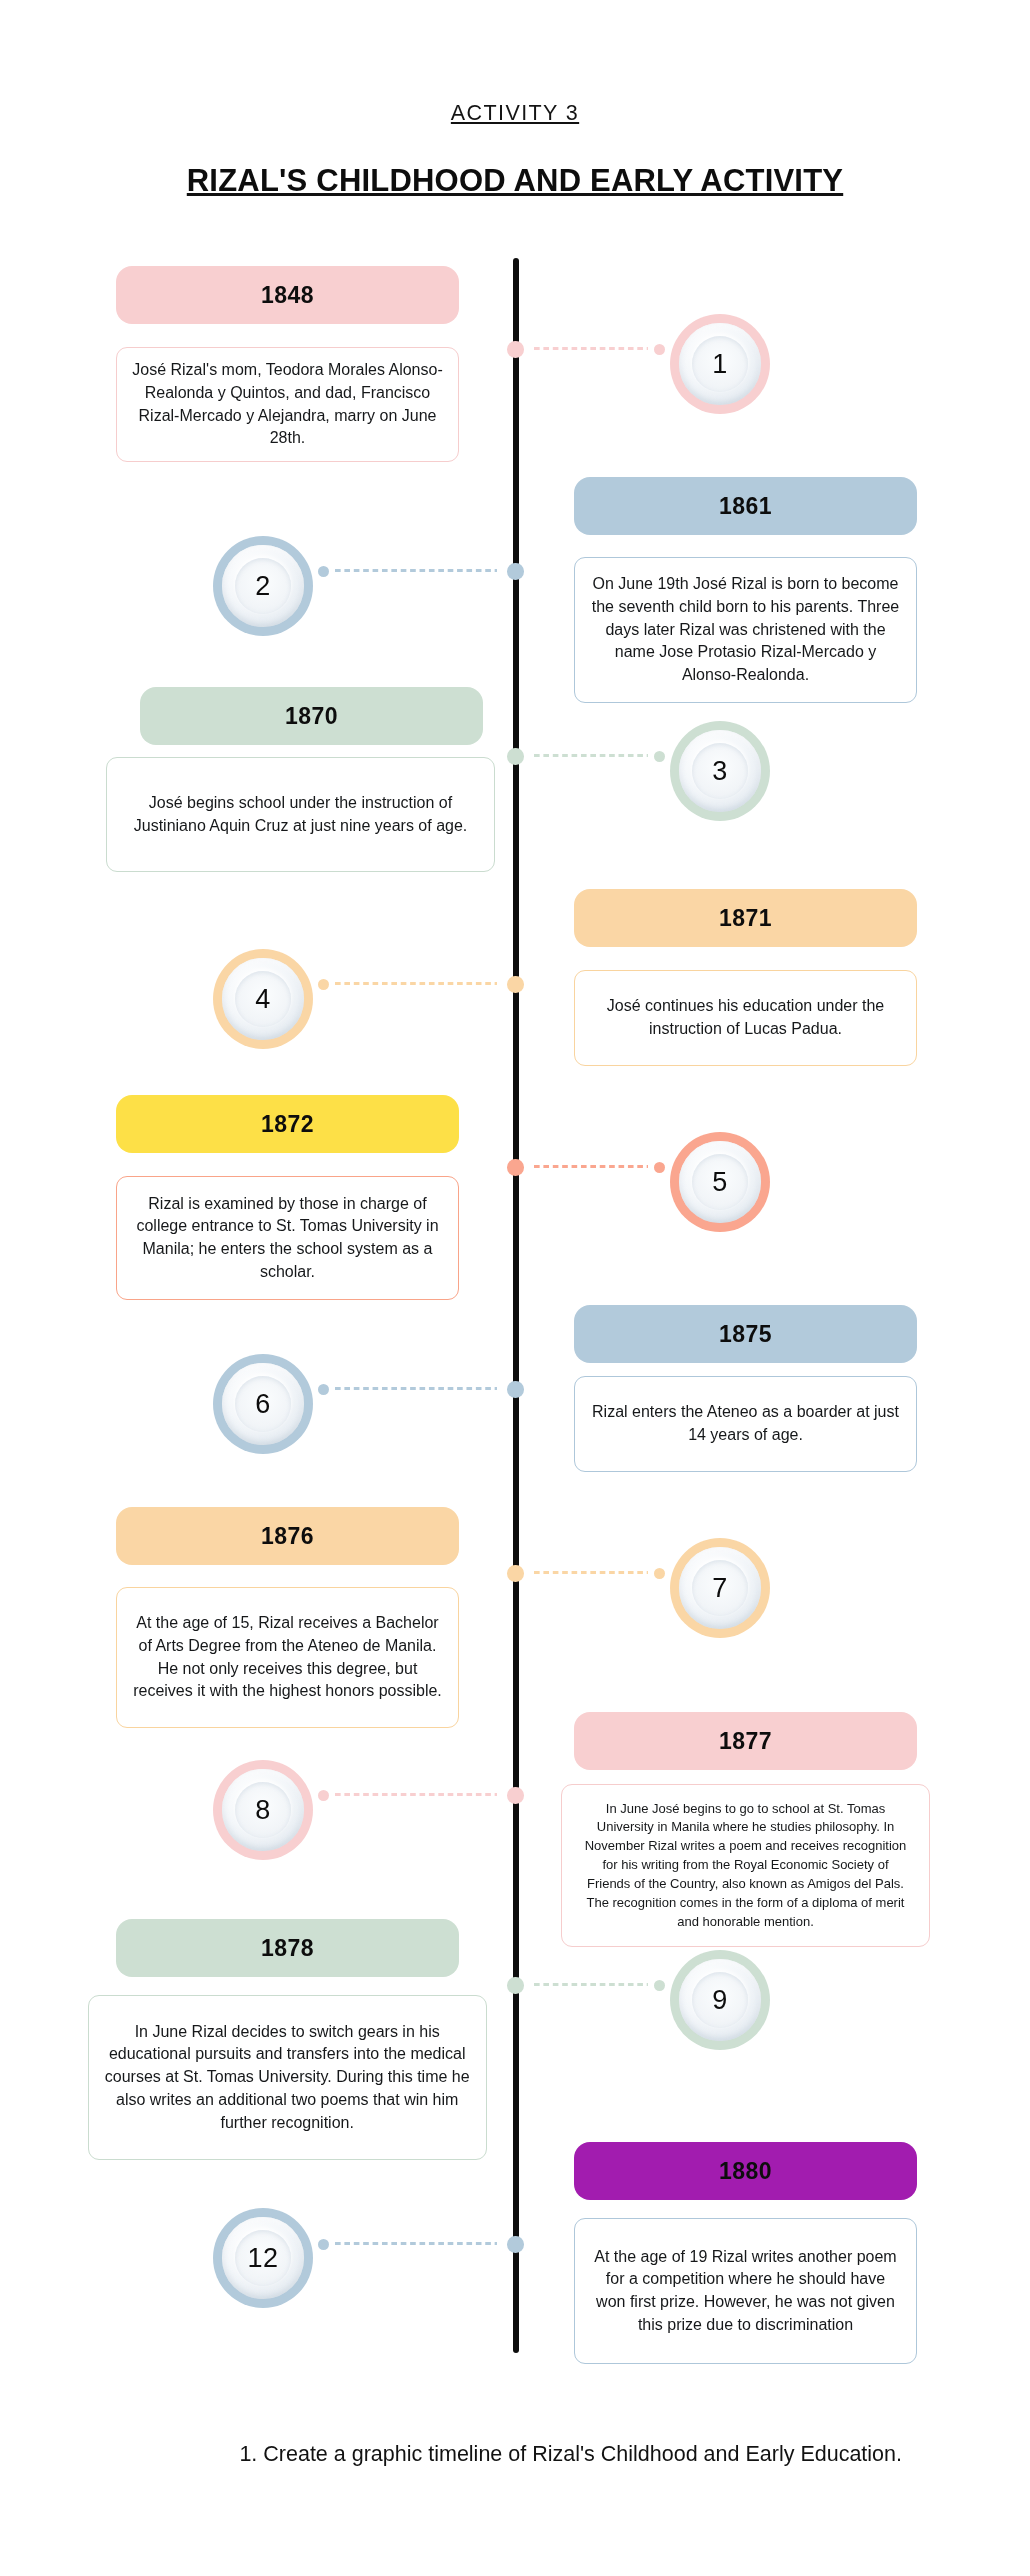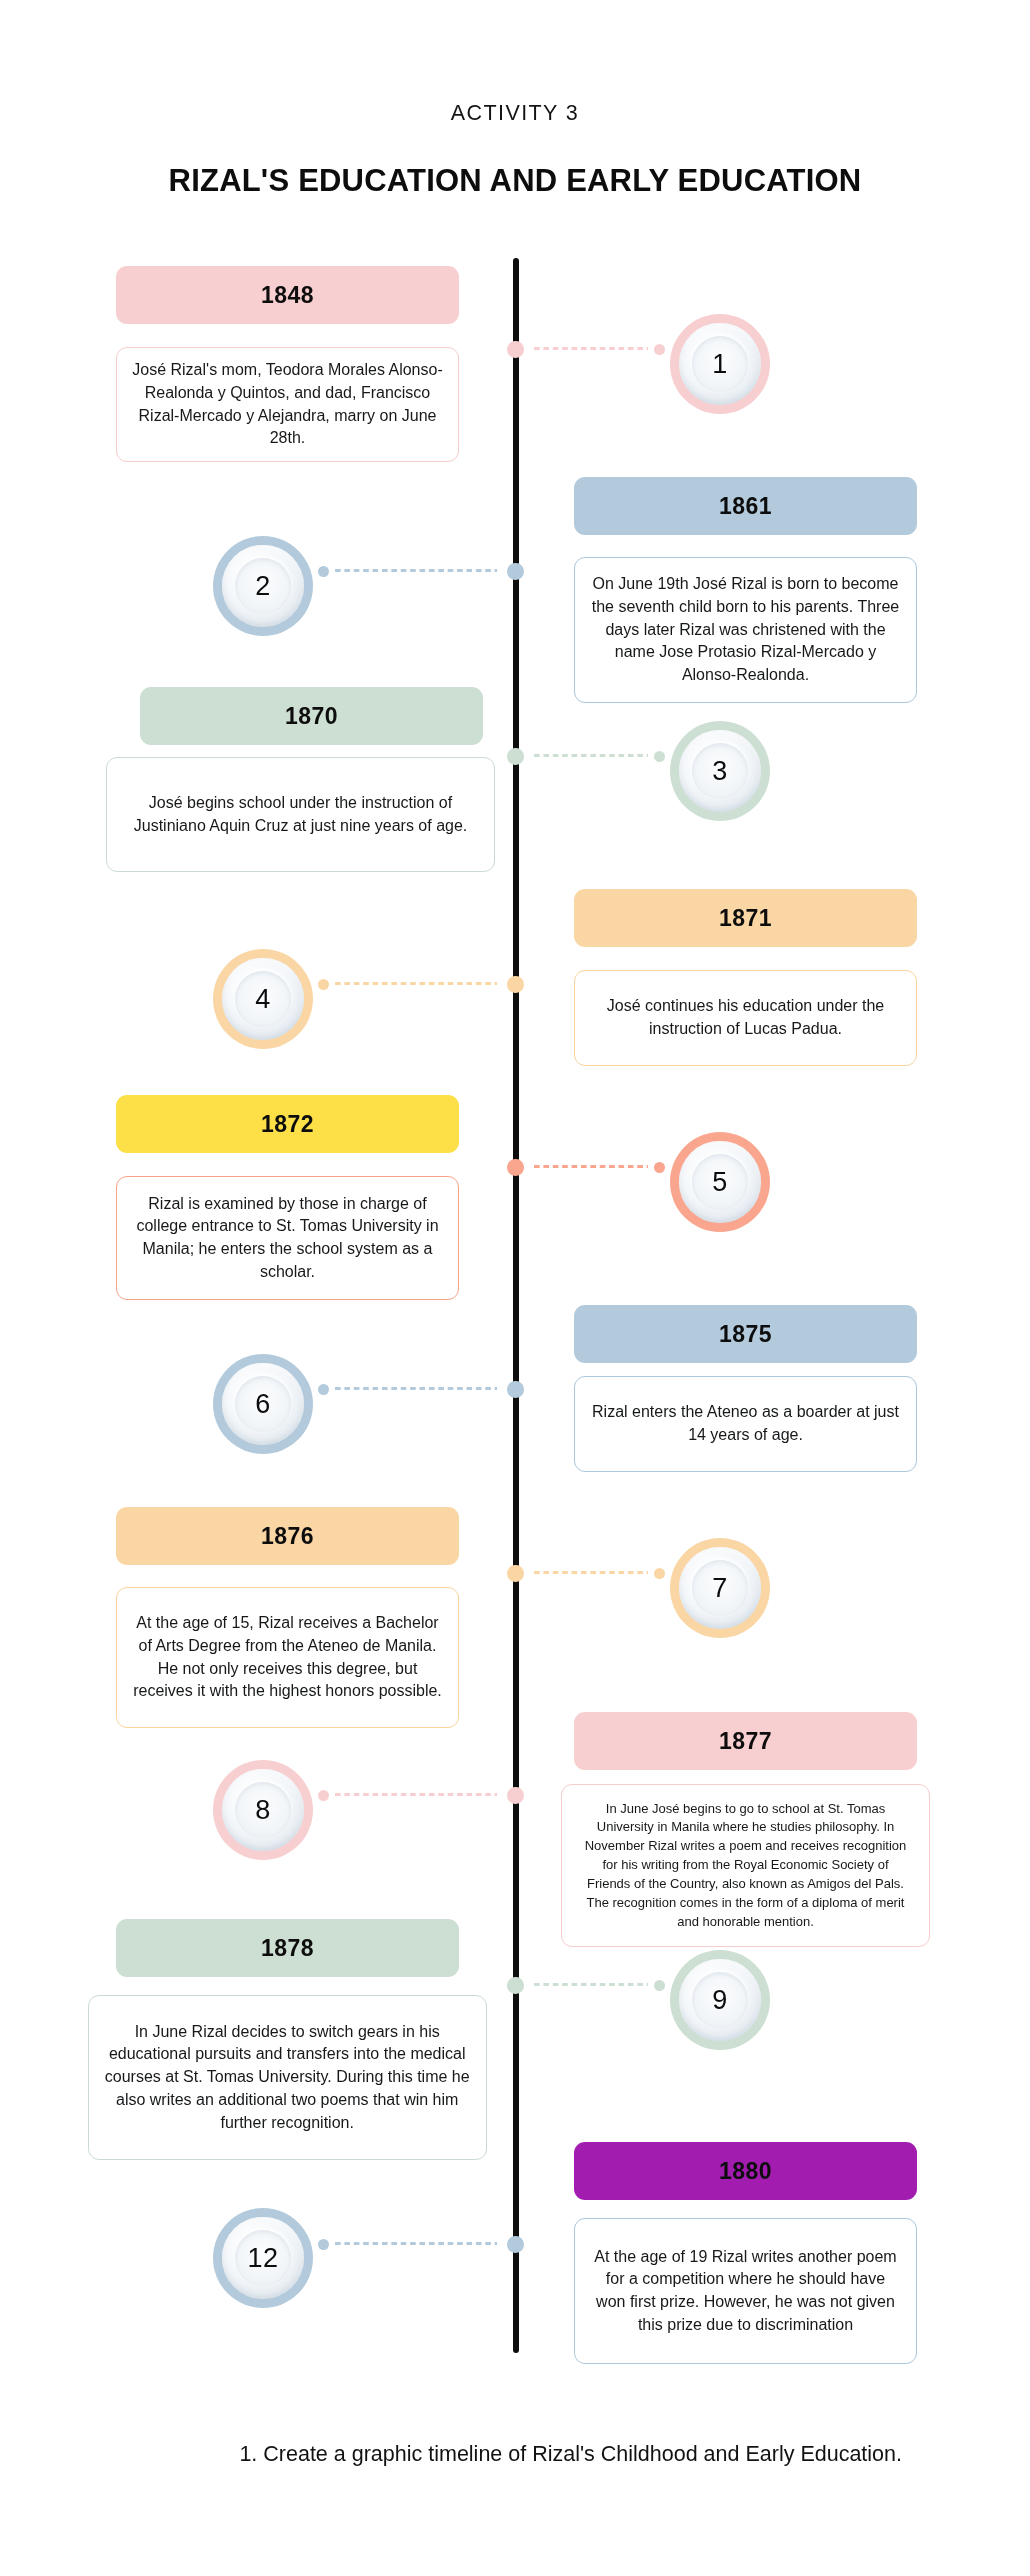--- a/index.html
+++ b/index.html
@@ -6,21 +6,21 @@
   html, body { background: #ffffff; }
   body {
     width: 1030px; height: 2576px;
     font-family: "Liberation Sans", sans-serif;
     color: #111111;
     position: relative;
     overflow: hidden;
   }
 
   
-  #header { position: absolute; top: 0; left: 0; width: 1030px; text-align: center; }
+  #header { position: absolute; top: 0; left: 0; width: 1030px; text-align: center; text-decoration: underline; }
   #activity-label {
     font-size: 21.5px; letter-spacing: 1.4px; font-weight: 400;
     color: #141414; margin-top: 101px;
   }
   #main-title {
     font-size: 31px; font-weight: 700; letter-spacing: 0.2px;
     color: #0d0d0d; margin-top: 37px;
   }
 
   
@@ -32,21 +32,21 @@
     border-radius: 3.4px;
   }
 
   
   .entry { position: absolute; left: 0; width: 1030px; }
 
   
   .year-pill {
     position: absolute;
     height: 58px; width: 343px;
-    border-radius: 11px;
+    border-radius: 16px;
     display: flex; align-items: center; justify-content: center;
     font-size: 23px; font-weight: 700; letter-spacing: 0.4px;
     color: #0d0d0d;
   }
   
   .text-card {
     position: absolute;
     width: 343px;
     border-radius: 11px;
     border: 1.7px solid #ccc;
@@ -109,21 +109,21 @@
     position: absolute; left: 129px; top: 2437px;
     width: 773px; text-align: right;
     font-size: 21.5px; line-height: 1.62; color: #121212;
   }
 </style>
 </head>
 <body>
 
 <div id="header">
   <div id="activity-label">ACTIVITY 3</div>
-  <h1 id="main-title">RIZAL'S EDUCATION AND EARLY EDUCATION</h1>
+  <h1 id="main-title">RIZAL'S CHILDHOOD AND EARLY ACTIVITY</h1>
 </div>
 
 <div id="spine"></div>
 
 <div id="entries-root">
     <div class="entry">
       <div class="year-pill" style="left: 116px; top: 266px; background: rgb(248, 207, 208);">1848</div>
       <div class="text-card" style="left: 116px; top: 347px; width: 343px; height: 115px; border-color: rgb(246, 205, 205);">
         <span>José Rizal's mom, Teodora Morales Alonso-Realonda y Quintos, and dad, Francisco Rizal-Mercado y Alejandra, marry on June 28th.</span>
       </div>

